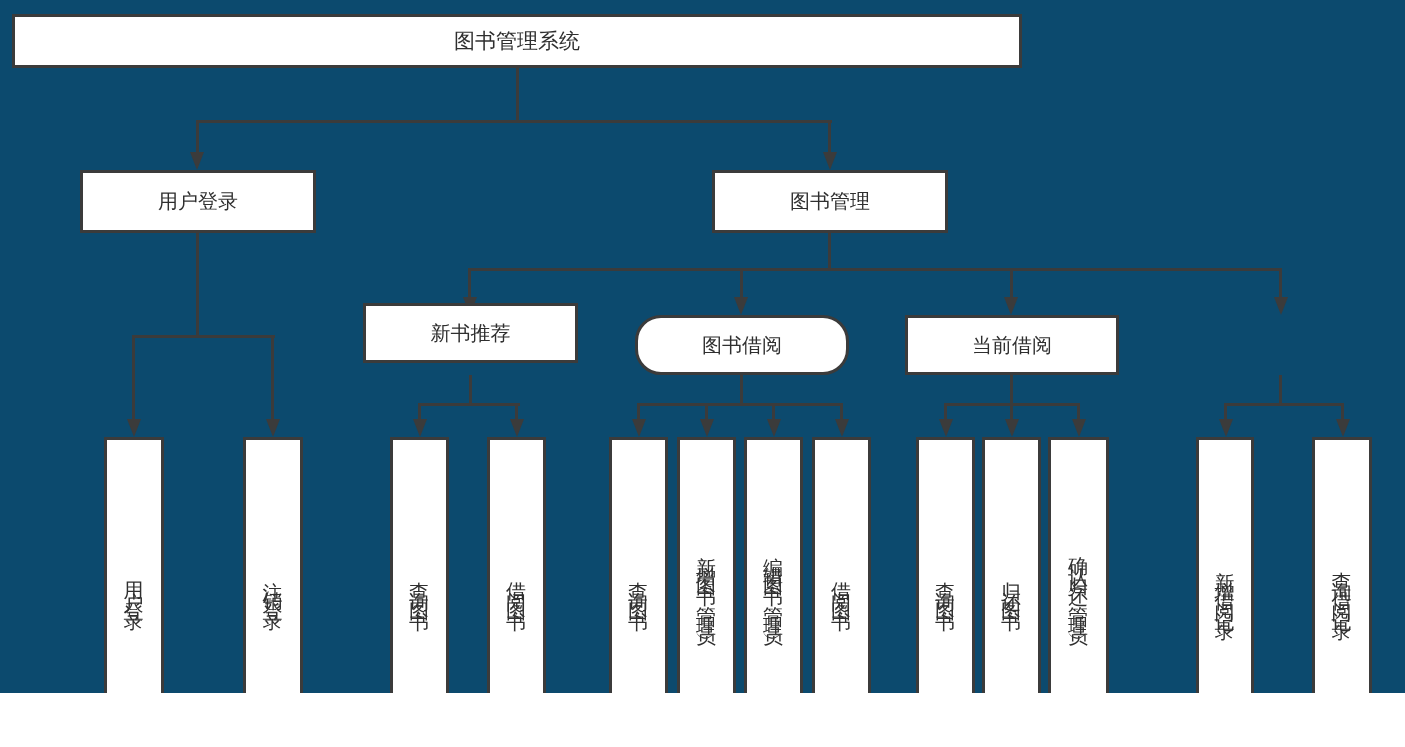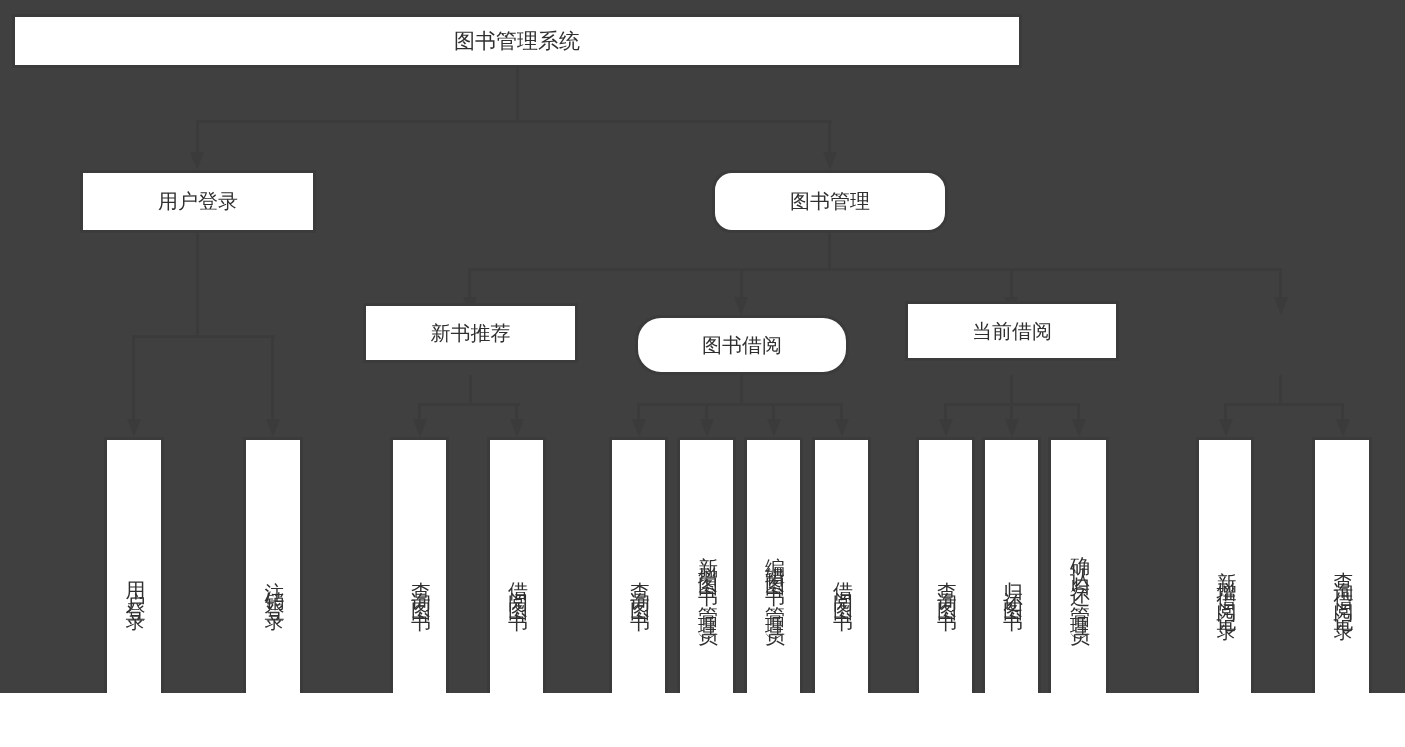--- a/index.html
+++ b/index.html
@@ -1,18 +1,18 @@
 <!DOCTYPE html>
 <html><head>
 <meta charset="utf-8">
 <style>
   html,body{margin:0;padding:0;background:#fff;}
   .canvas{
-    position:relative;width:1405px;height:693px;background:#404040;
-    font-family:Liberation Mono, monospace;overflow:hidden;
+    position:relative;width:1405px;height:693px;background:#0c4a6e;
+    font-family:Liberation Sans, sans-serif;overflow:hidden;
   }
   .bx{
     position:absolute;box-sizing:border-box;border:3px solid #3b3b3b;background:#fff;
     display:flex;align-items:center;justify-content:center;color:#2f2f2f;
   }
   .bx.h1{font-size:21px;}
   .bx.h2{font-size:20px;}
   .bx.h3{font-size:20px;}
   .bx.v{font-size:20px;}
   .bx.v .vt{
@@ -42,21 +42,21 @@
   <div class="ln" style="left:516px;top:68px;width:3px;height:53px;"></div>
   <div class="ln" style="left:196px;top:120px;width:636px;height:3px;"></div>
   <div class="ln" style="left:196px;top:120px;width:3px;height:34px;"></div>
   <div class="ah" style="left:190px;top:152px;"></div>
   <div class="ln" style="left:828px;top:120px;width:3px;height:34px;"></div>
   <div class="ah" style="left:823px;top:152px;"></div>
 
   <div class="bx h2" style="left:80px;top:170px;width:236px;height:63px;">
     <span>用户登录</span>
   </div>
-  <div class="bx h2" style="left:712px;top:170px;width:236px;height:63px;border-radius:20px;">
+  <div class="bx h2" style="left:712px;top:170px;width:236px;height:63px;">
     <span>图书管理</span>
   </div>
 
   <div class="ln" style="left:196px;top:233px;width:3px;height:104px;"></div>
   <div class="ln" style="left:132px;top:335px;width:143px;height:3px;"></div>
   <div class="ln" style="left:132px;top:335px;width:3px;height:86px;"></div>
   <div class="ah" style="left:127px;top:419px;"></div>
   <div class="ln" style="left:271px;top:335px;width:3px;height:86px;"></div>
   <div class="ah" style="left:266px;top:419px;"></div>
 
@@ -70,21 +70,21 @@
   <div class="ah" style="left:1004px;top:297px;"></div>
   <div class="ln" style="left:1279px;top:268px;width:3px;height:31px;"></div>
   <div class="ah" style="left:1274px;top:297px;"></div>
 
   <div class="bx h3" style="left:363px;top:303px;width:215px;height:60px;">
     <span>新书推荐</span>
   </div>
   <div class="bx h3" style="left:635px;top:315px;width:214px;height:60px;border-radius:26px;">
     <span>图书借阅</span>
   </div>
-  <div class="bx h3" style="left:905px;top:301px;width:214px;height:60px;">
+  <div class="bx h3" style="left:905px;top:315px;width:214px;height:60px;">
     <span>当前借阅</span>
   </div>
 
   <div class="ln" style="left:469px;top:375px;width:3px;height:30px;"></div>
   <div class="ln" style="left:418px;top:403px;width:102px;height:3px;"></div>
   <div class="ln" style="left:418px;top:403px;width:3px;height:18px;"></div>
   <div class="ah" style="left:413px;top:419px;"></div>
   <div class="ln" style="left:515px;top:403px;width:3px;height:18px;"></div>
   <div class="ah" style="left:510px;top:419px;"></div>
 

